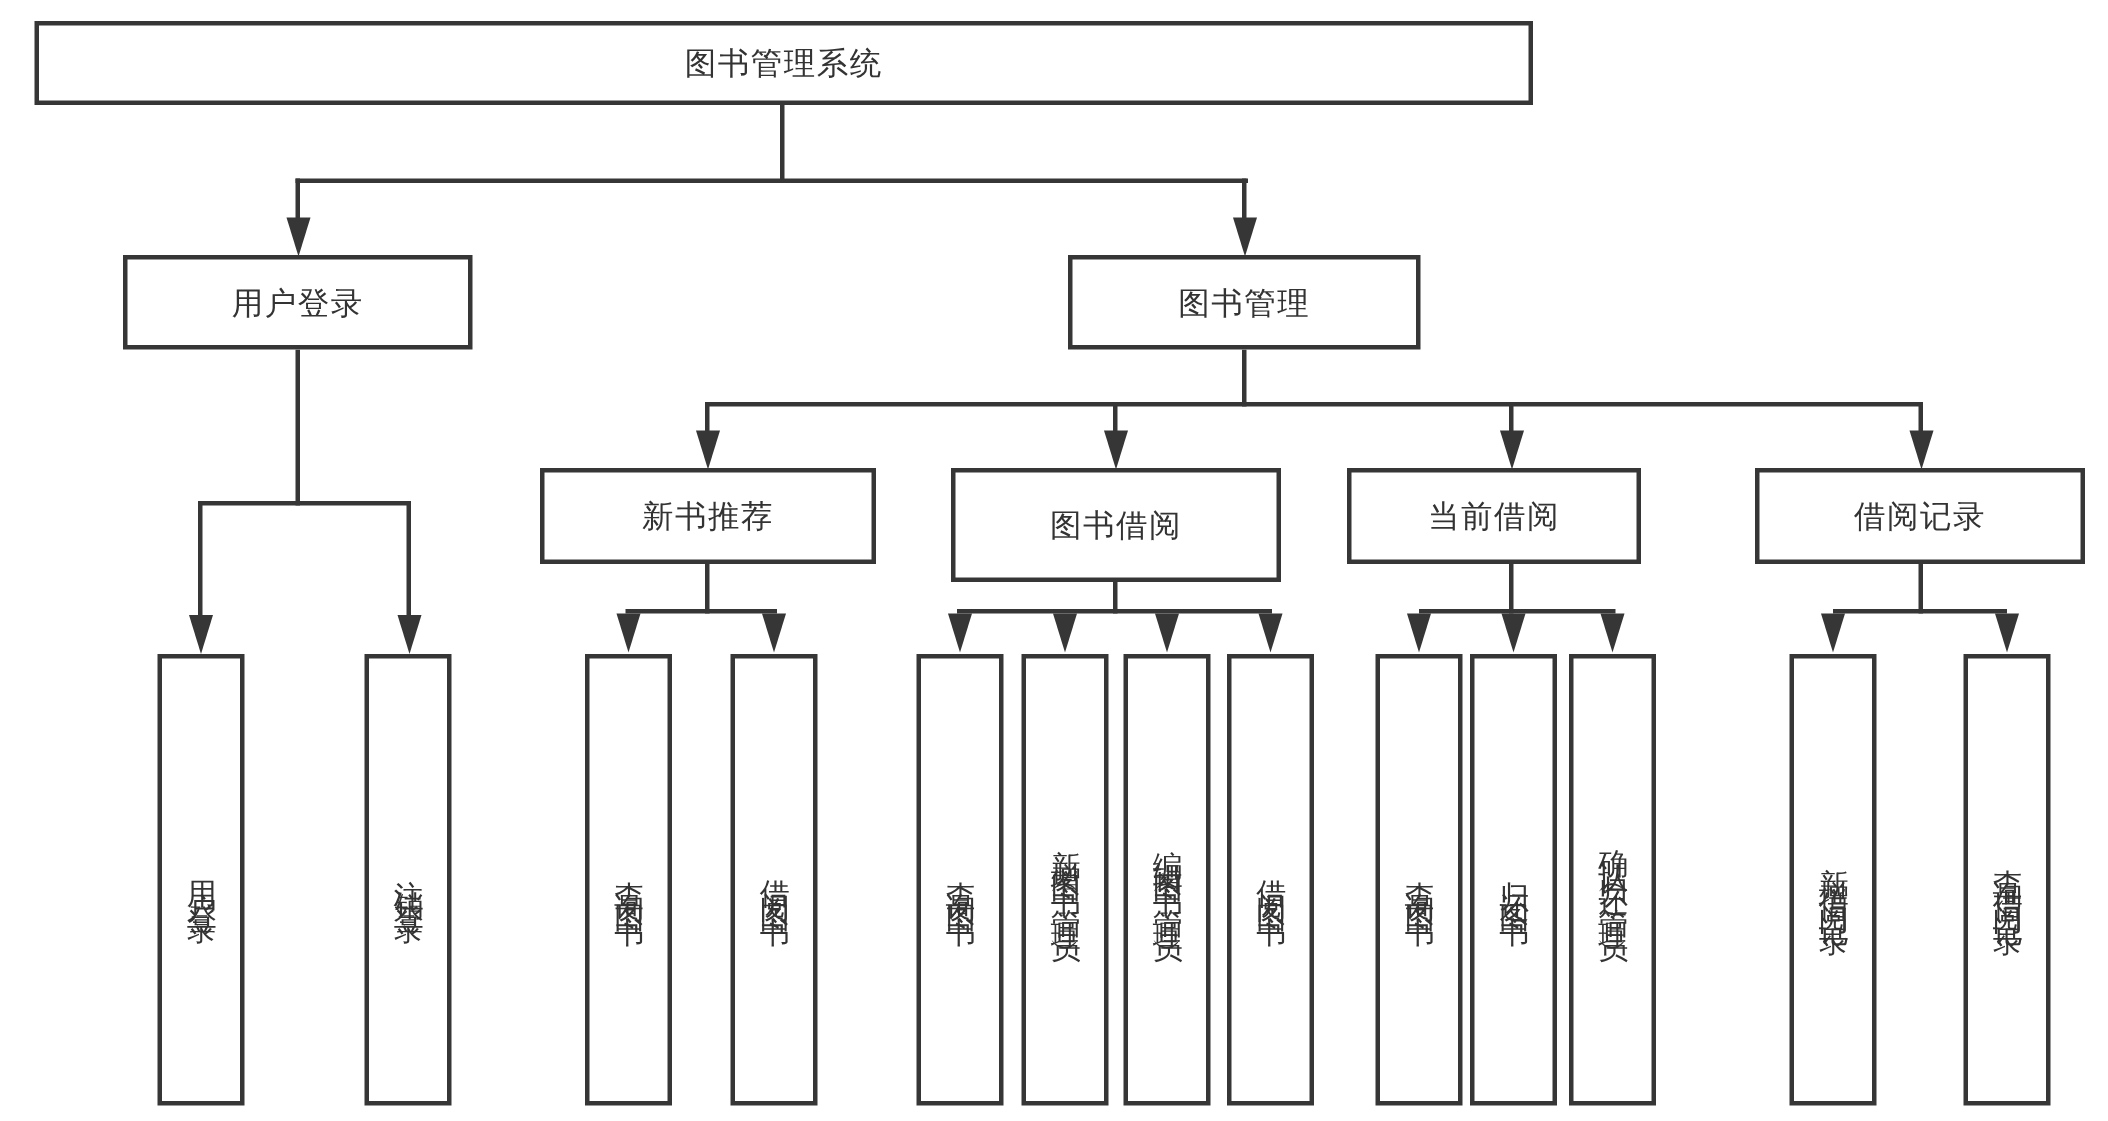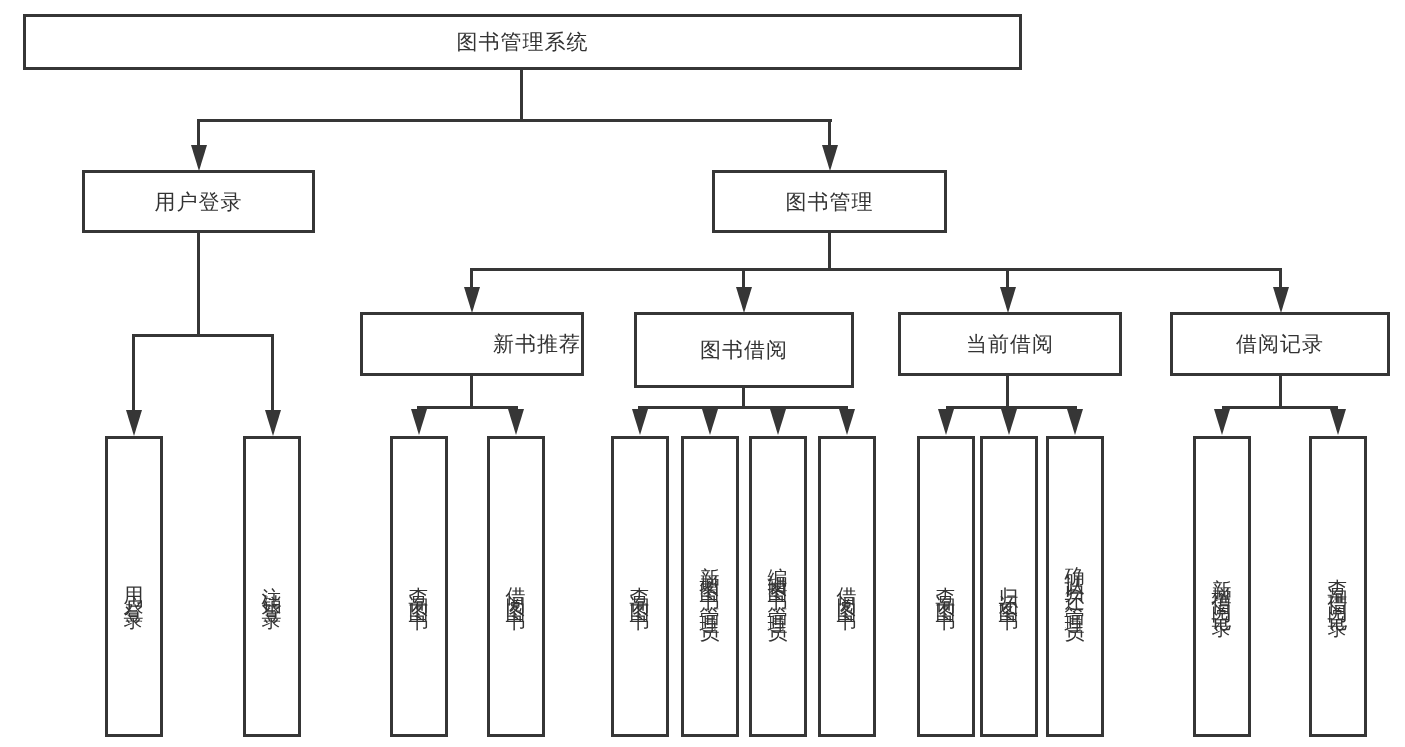--- a/index.html
+++ b/index.html
@@ -69,27 +69,27 @@
     <span>图书管理系统</span>
   </div>
 
   <div class="box" style="left:82px; top:170px; width:233px; height:63px;">
     <span>用户登录</span>
   </div>
   <div class="box" style="left:712px; top:170px; width:235px; height:63px;">
     <span>图书管理</span>
   </div>
 
-  <div class="box" style="left:360px; top:312px; width:224px; height:64px;justify-content:flex-end;">
+  <div class="box" style="left:360px; top:312px; width:224px; height:64px;">
     <span>新书推荐</span>
   </div>
   <div class="box" style="left:634px; top:312px; width:220px; height:76px;">
     <span>图书借阅</span>
   </div>
-  <div class="box" style="left:898px; top:312px; width:224px; height:64px;">
+  <div class="box" style="left:898px; top:312px; width:196px; height:64px;">
     <span>当前借阅</span>
   </div>
   <div class="box" style="left:1170px; top:312px; width:220px; height:64px;">
     <span>借阅记录</span>
   </div>
 
   <div class="box vbox" style="left:105px; top:436px; width:58px; height:301px;">
     <span>用户登录</span>
   </div>
   <div class="box vbox" style="left:243px; top:436px; width:58px; height:301px;">

